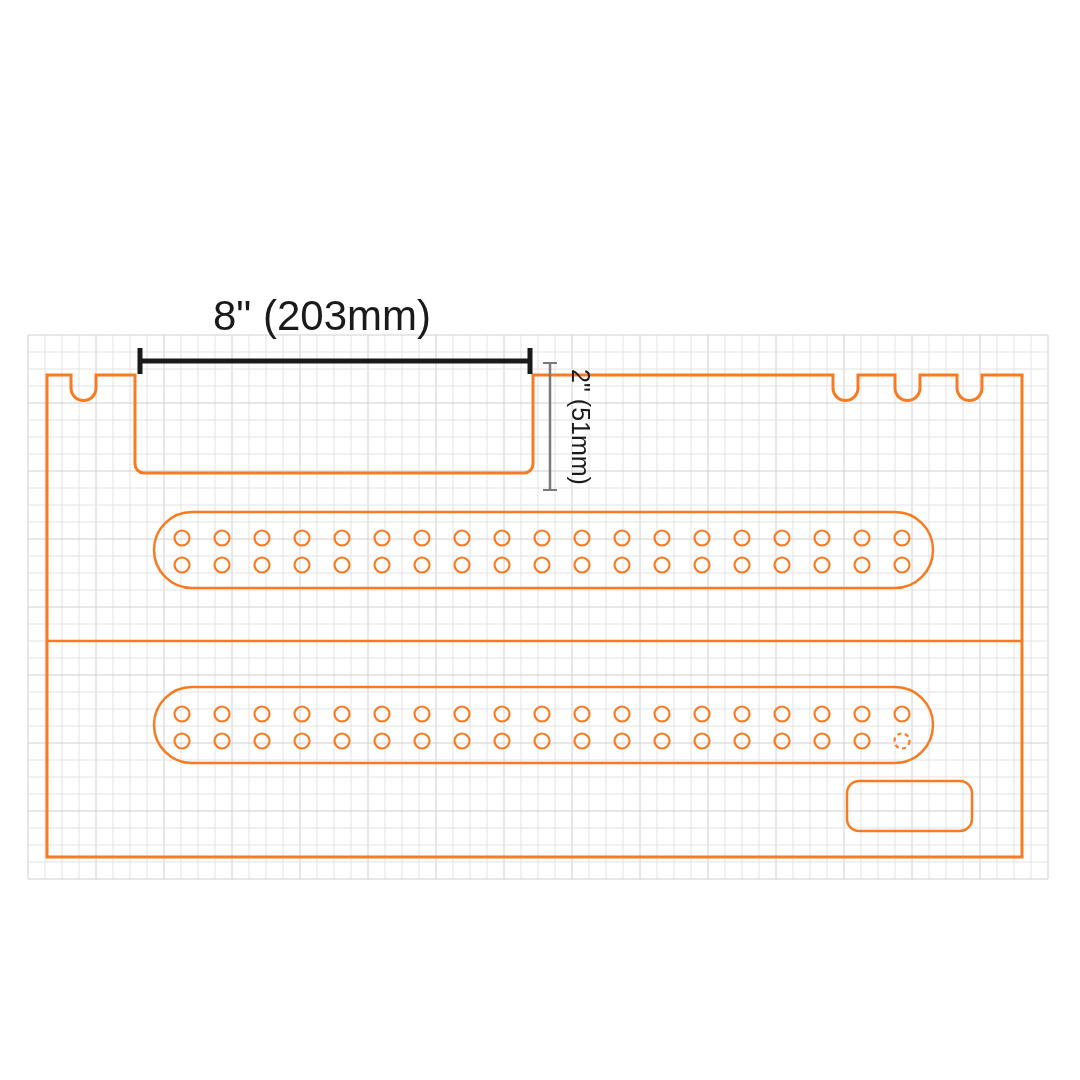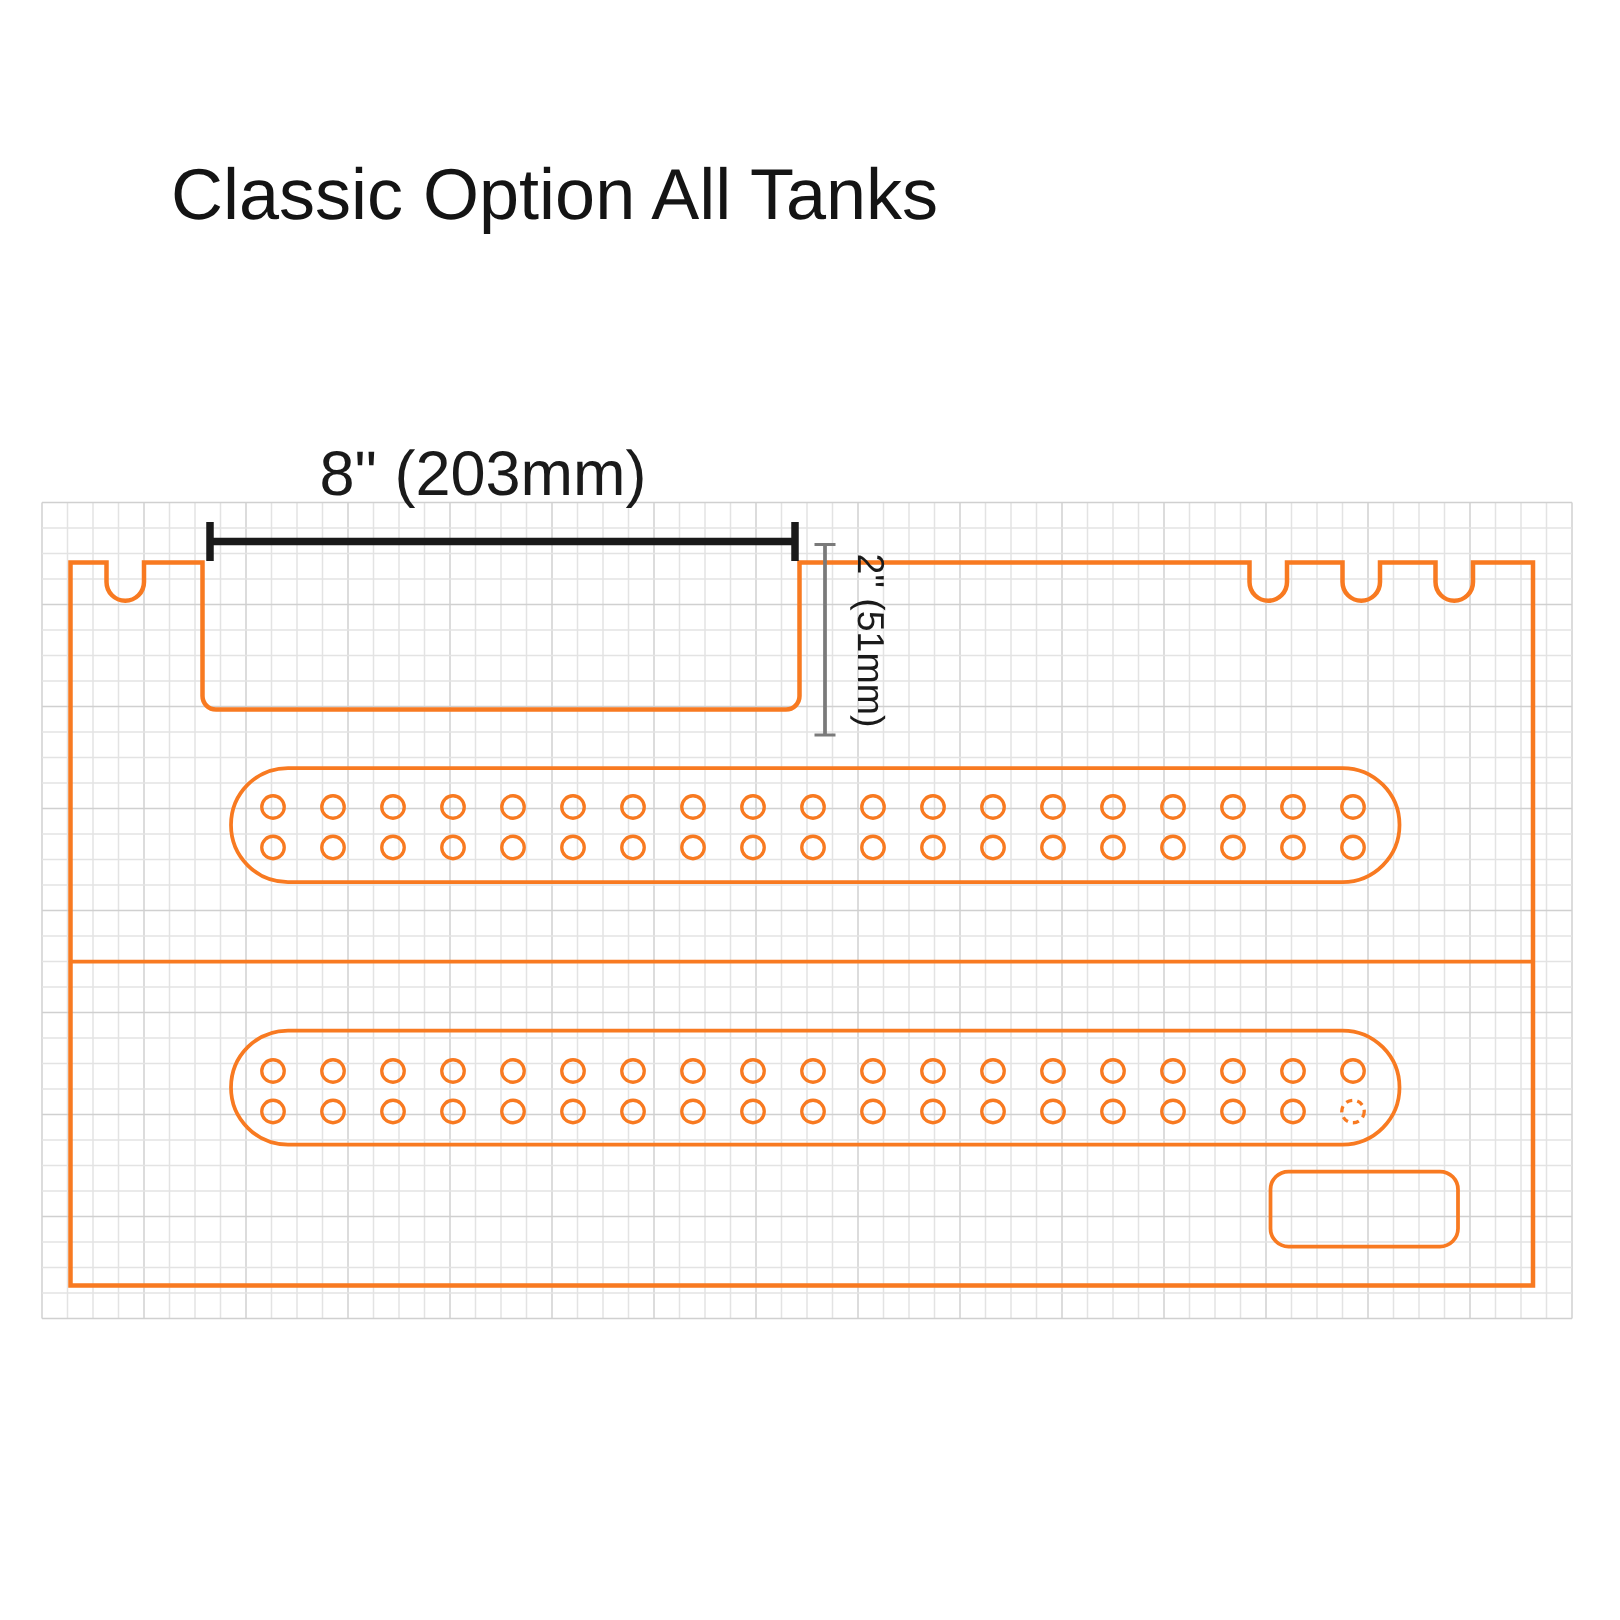--- a/index.html
+++ b/index.html
@@ -43,21 +43,20 @@
   .dim-label-v{
     font-family:"Liberation Sans", sans-serif;
     font-size:25px;fill:var(--dimension-black);
   }
 </style>
 </head>
 <body>
 
 <div class="page">
 
-  <h1 class="title">Classic Option All Tanks</h1>
 
   <svg class="drawing" viewBox="0 0 1080 1080">
 
     <g id="grid">
         <line x1="28" y1="335" x2="28" y2="879" class="grid-line major"></line>
         <line x1="45" y1="335" x2="45" y2="879" class="grid-line"></line>
         <line x1="62" y1="335" x2="62" y2="879" class="grid-line"></line>
         <line x1="79" y1="335" x2="79" y2="879" class="grid-line"></line>
         <line x1="96" y1="335" x2="96" y2="879" class="grid-line major"></line>
         <line x1="113" y1="335" x2="113" y2="879" class="grid-line"></line>

